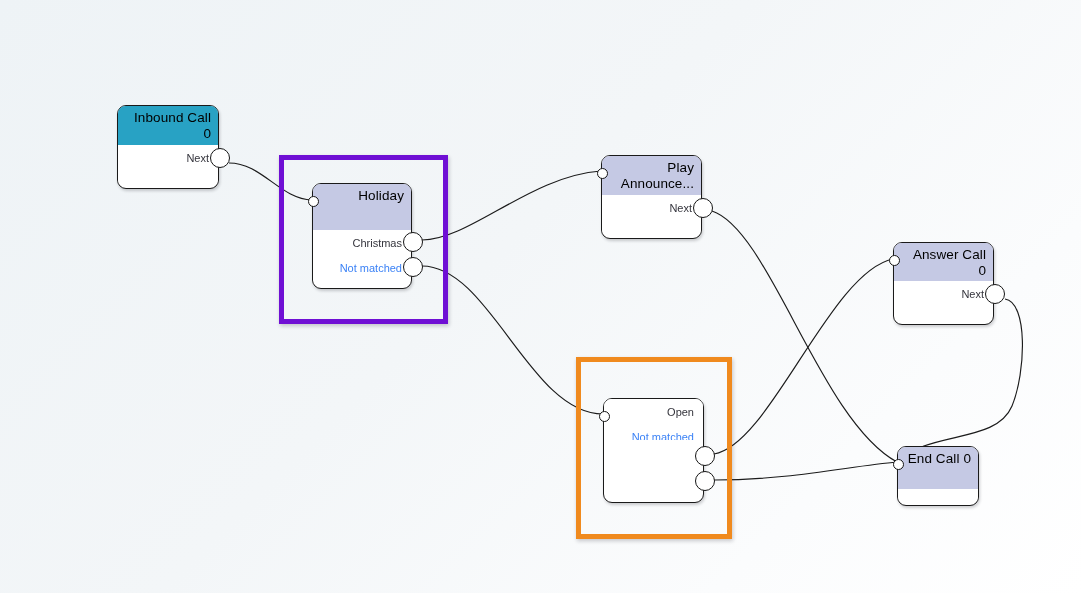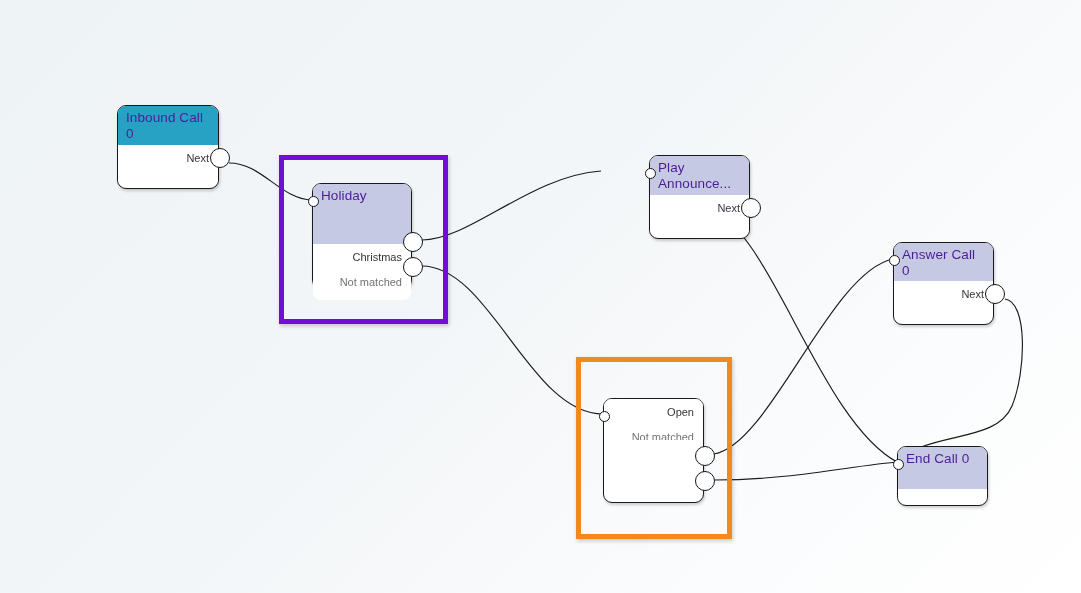--- a/index.html
+++ b/index.html
@@ -40,26 +40,27 @@
     box-shadow: 1px 2px 3px rgba(20,20,30,0.20);
     overflow: visible;
   }
   .node-inner {
     border-radius: 7.4px;
     overflow: hidden;
   }
   .node-header {
     box-sizing: border-box;
     padding: 4px 7px 5px 8px;
-    color: #4c1d95;
+    color: #000000;
     font-size: 13.5px;
     line-height: 15.5px;
     letter-spacing: 0.1px;
     white-space: pre-line;
     overflow: hidden;
+    text-align: right;
   }
   .hdr-lavender { background: #c5c9e4; }
   .hdr-teal     { background: #28a2c4; }
 
   .node-body {
     background: #ffffff;
     position: relative;
   }
   .row {
     position: relative;
@@ -69,21 +70,21 @@
     justify-content: flex-end;
     padding-right: 9px;
     box-sizing: border-box;
     overflow: hidden;
   }
   .row-label {
     font-size: 11px;
     color: #34343c;
     white-space: nowrap;
   }
-  .row-label.muted { color: #737373; }
+  .row-label.muted { color: #3b82f6; }
 
   
   .port-out {
     position: absolute;
     width: 20px;
     height: 20px;
     border-radius: 50%;
     background: #ffffff;
     border: 1.7px solid #161616;
     box-sizing: border-box;
@@ -137,35 +138,35 @@
           <div class="node-body" style="height: 41.8px;">
             <div class="row">
               <span class="row-label">Next</span>
             </div>
           </div>
         </div>
         <div class="port-out" style="left: 92px; top: 41.5px;"></div>
       </div>
       <div class="node" style="left: 312px; top: 183px; width: 100px; height: 106px;">
         <div class="node-inner">
-          <div class="node-header hdr-lavender" style="height: 60px;">Holiday</div>
+          <div class="node-header hdr-lavender" style="height: 46px;">Holiday</div>
           <div class="node-body" style="height: 56px;">
             <div class="row">
               <span class="row-label">Christmas</span>
             </div>
             <div class="row">
               <span class="row-label muted">Not matched</span>
             </div>
           </div>
         </div>
         <div class="port-out" style="left: 90px; top: 47.5px;"></div>
         <div class="port-out" style="left: 90px; top: 72.5px;"></div>
         <div class="port-in" style="left: -5.5px; top: 11.5px;"></div>
       </div>
-      <div class="node" style="left: 601px; top: 155px; width: 101px; height: 84px; margin-left: 48px;">
+      <div class="node" style="left: 601px; top: 155px; width: 101px; height: 84px;">
         <div class="node-inner">
           <div class="node-header hdr-lavender" style="height: 39px;">Play Announce...</div>
           <div class="node-body" style="height: 41.8px;">
             <div class="row">
               <span class="row-label">Next</span>
             </div>
           </div>
         </div>
         <div class="port-out" style="left: 91px; top: 41.5px;"></div>
         <div class="port-in" style="left: -5.5px; top: 11.5px;"></div>
@@ -190,21 +191,21 @@
             </div>
             <div class="row">
               <span class="row-label muted">Not matched</span>
             </div>
           </div>
         </div>
         <div class="port-out" style="left: 91px; top: 46.5px;"></div>
         <div class="port-out" style="left: 91px; top: 71.5px;"></div>
         <div class="port-in" style="left: -5.5px; top: 11.5px;"></div>
       </div>
-      <div class="node" style="left: 897px; top: 446px; width: 91px; height: 60px;">
+      <div class="node" style="left: 897px; top: 446px; width: 82px; height: 60px;">
         <div class="node-inner">
           <div class="node-header hdr-lavender" style="height: 42px;">End Call 0</div>
           <div class="node-body" style="height: 14.8px;"></div>
         </div>
         <div class="port-in" style="left: -5.5px; top: 11.5px;"></div>
       </div>
     </div>
 
 </div>
 

